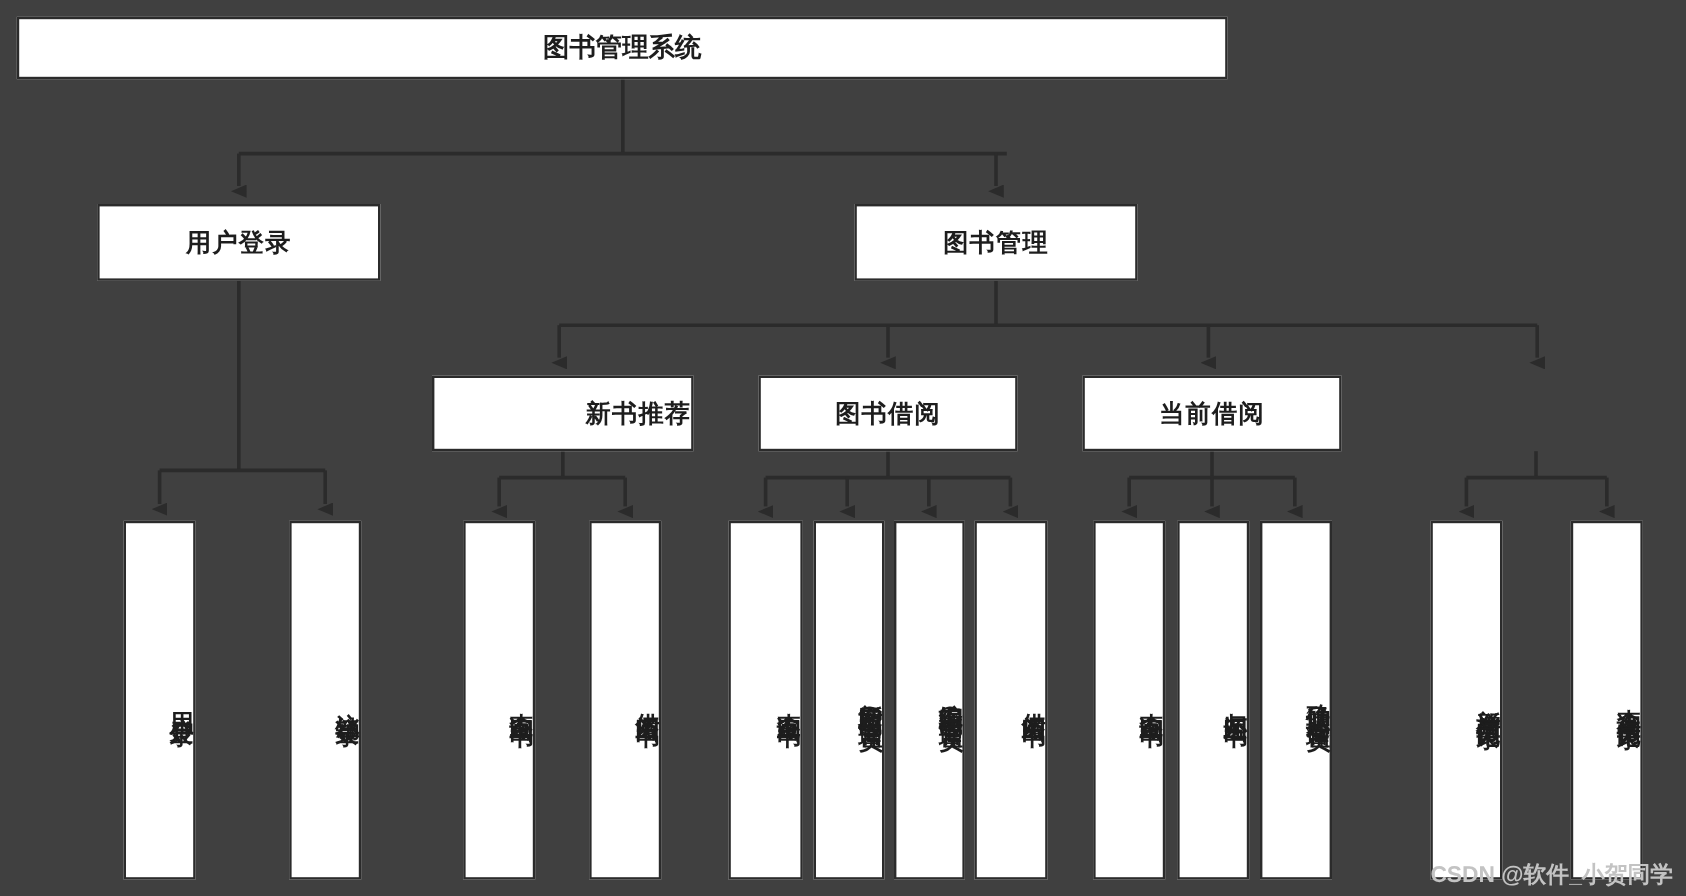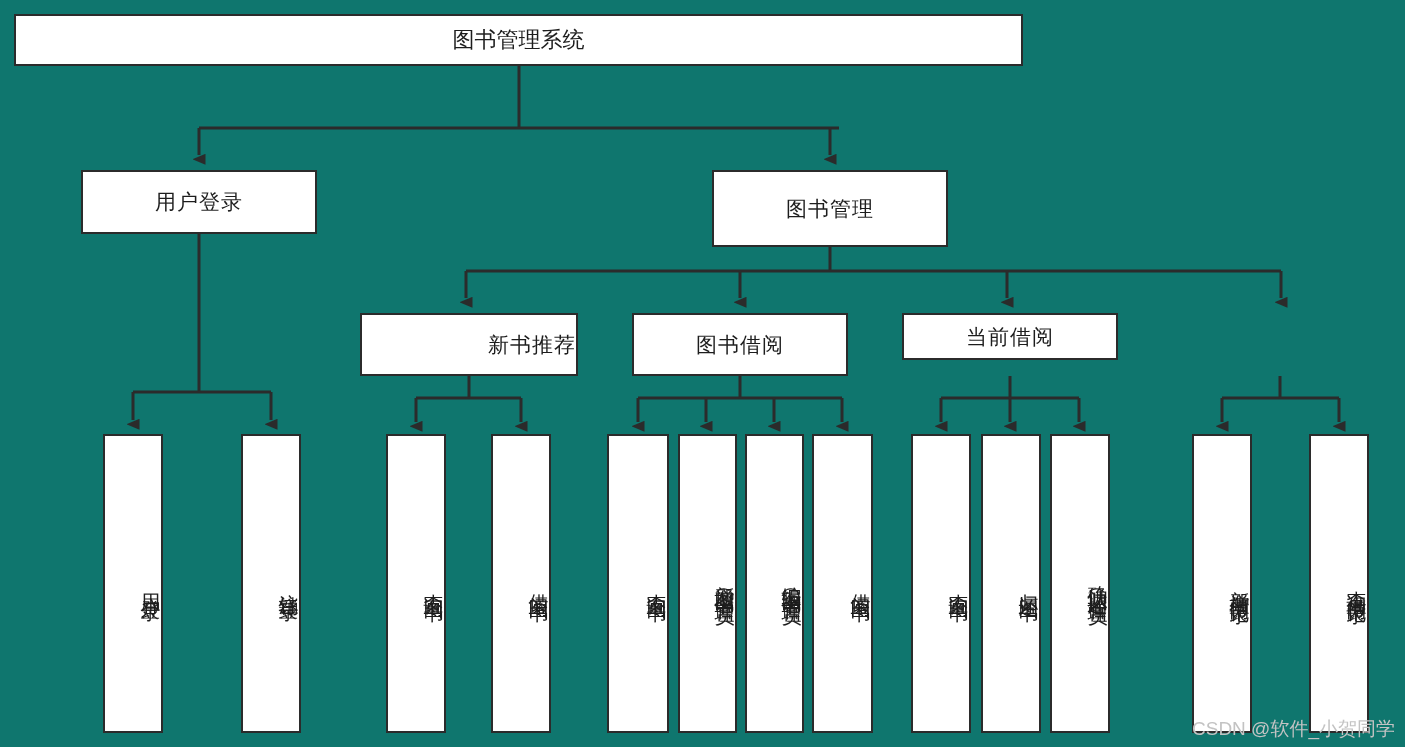--- a/index.html
+++ b/index.html
@@ -7,22 +7,23 @@
     padding: 0;
     background: #ffffff;
   }
   body {
     font-family: "Liberation Sans", "DejaVu Sans", sans-serif;
   }
   #canvas {
     position: relative;
     width: 1405px;
     height: 747px;
-    background: #0f766e;
+    background: #404040;
     overflow: hidden;
+    font-weight: bold;
   }
   #wires {
     position: absolute;
     left: 0;
     top: 0;
     width: 1405px;
     height: 747px;
     pointer-events: none;
   }
   .node {
@@ -122,31 +123,31 @@
     </g>
   </svg>
 
   <div class="node root" style="left:14px; top:14px; width:1009px; height:52px;">
     <span>图书管理系统</span>
   </div>
 
   <div class="node h" style="left:81px; top:170px; width:236px; height:64px;">
     <span>用户登录</span>
   </div>
-  <div class="node h" style="left:712px; top:170px; width:236px; height:77px;">
+  <div class="node h" style="left:712px; top:170px; width:236px; height:64px;">
     <span>图书管理</span>
   </div>
 
   <div class="node h" style="left:360px; top:313px; width:218px; height:63px;justify-content:flex-end;">
     <span>新书推荐</span>
   </div>
   <div class="node h" style="left:632px; top:313px; width:216px; height:63px;text-align:center;">
     <span>图书借阅</span>
   </div>
-  <div class="node h" style="left:902px; top:313px; width:216px; height:47px;">
+  <div class="node h" style="left:902px; top:313px; width:216px; height:63px;">
     <span>当前借阅</span>
   </div>
 
   <div class="node leaf" style="left:103px; top:434px; width:60px; height:299px;">
     <span class="leaf-label">用户登录</span>
   </div>
   <div class="node leaf" style="left:241px; top:434px; width:60px; height:299px;">
     <span class="leaf-label">注销登录</span>
   </div>
 

